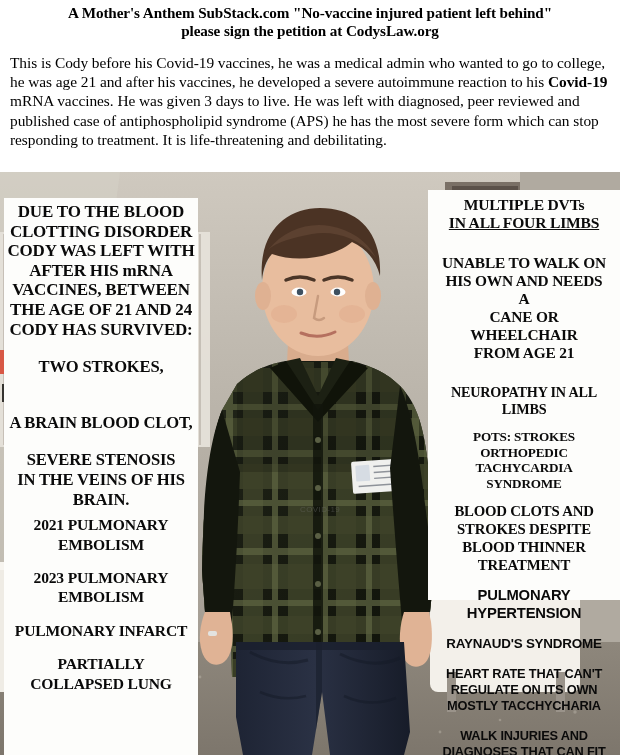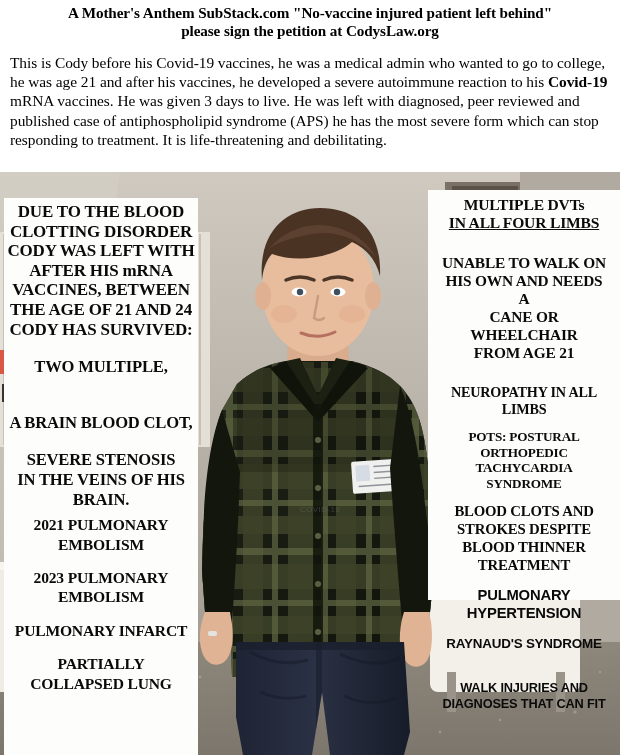--- a/index.html
+++ b/index.html
@@ -395,21 +395,21 @@
       </g>
 
       <path d="M236,470 L404,470 L404,478 L236,478 Z" fill="#1a1f2d" opacity="0.8"></path>
     </svg>
     <div class="watermark">COVID-19</div>
   </div>
 
   <div class="panel panel-left">
     <div class="blk l-head pre">DUE TO THE BLOOD CLOTTING DISORDER CODY WAS LEFT WITH AFTER HIS mRNA VACCINES, BETWEEN THE AGE OF 21 AND 24 CODY HAS SURVIVED:</div>
     <div class="gap-18"></div>
-    <div class="blk l-item">TWO MULTIPLE,</div>
+    <div class="blk l-item">TWO STROKES,</div>
     <div class="gap-18"></div>
     <div class="gap-18"></div>
     <div class="blk l-item">A BRAIN BLOOD CLOT,</div>
     <div class="gap-18"></div>
     <div class="blk l-item pre">SEVERE STENOSIS
 IN THE VEINS OF HIS
 BRAIN.</div>
     <div class="gap-6"></div>
     <div class="blk l-item-s pre">2021 PULMONARY
 EMBOLISM</div>
@@ -428,33 +428,36 @@
     <div class="blk r-head u">IN ALL FOUR LIMBS</div>
     <div class="gap-14"></div>
     <div class="blk r-1 pre">UNABLE TO WALK ON
 HIS OWN AND NEEDS A
 CANE OR WHEELCHAIR
 FROM AGE 21</div>
     <div class="gap-14"></div>
     <div class="blk r-2 pre">NEUROPATHY IN ALL
 LIMBS</div>
     <div class="gap-12"></div>
-    <div class="blk r-3 pre">POTS: POSTURAL
+    <div class="blk r-3 pre">POTS: STROKES
 ORTHOPEDIC
 TACHYCARDIA
 SYNDROME</div>
     <div class="gap-10"></div>
     <div class="blk r-4 pre">BLOOD CLOTS AND
 STROKES  DESPITE
 BLOOD THINNER
 TREATMENT</div>
     <div class="gap-12"></div>
     <div class="blk sans r-4 pre">PULMONARY
 HYPERTENSION</div>
     <div class="gap-14"></div>
     <div class="blk sans r-5">RAYNAUD'S SYNDROME</div>
     <div class="gap-14"></div>
+    <div class="blk sans r-6 pre">HEART RATE THAT CAN'T
+REGULATE ON ITS OWN
+MOSTLY TACCHYCHARIA</div>
     <div class="gap-14"></div>
     <div class="blk sans r-6 pre">WALK INJURIES AND
 DIAGNOSES THAT CAN FIT</div>
   </div>
 
 </div>
 
 </body></html>

